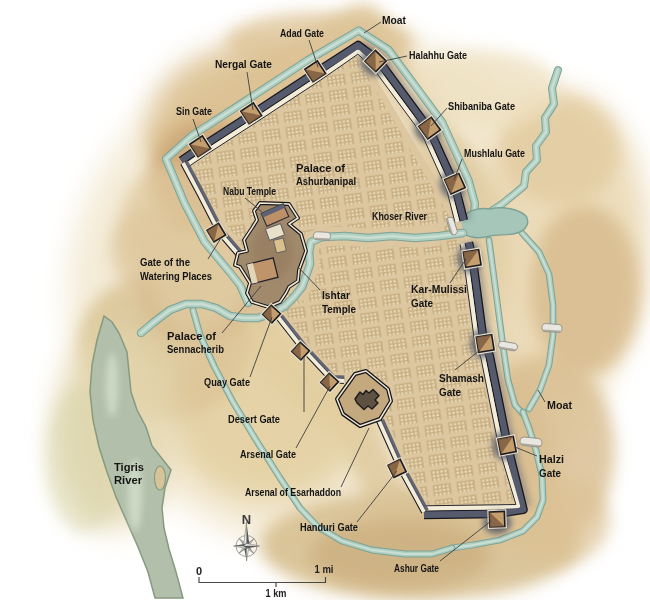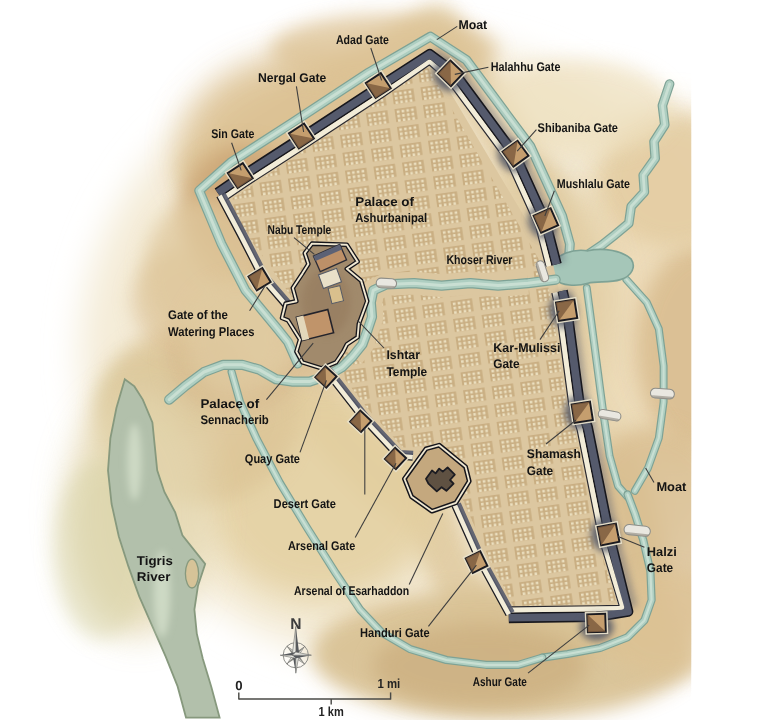--- a/index.html
+++ b/index.html
@@ -1,15 +1,15 @@
 <!DOCTYPE html>
 <html><head><meta charset="utf-8"><title>Nineveh</title>
 <style>
 html,body{margin:0;padding:0;background:#fff;}
-#map{width:576px;height:600px;position:relative;overflow:hidden;}
+#map{width:650px;height:600px;position:relative;overflow:hidden;}
 </style></head>
 <body>
 <div id="map"><svg width="650" height="600" viewBox="0 0 650 600" font-family="Liberation Sans, sans-serif">
       <rect width="650" height="600" fill="#ffffff"></rect>
       <defs>
 <filter id="b3" x="-60%" y="-60%" width="220%" height="220%">
           <feGaussianBlur stdDeviation="3"></feGaussianBlur>
         </filter>
 <filter id="b8" x="-60%" y="-60%" width="220%" height="220%">
           <feGaussianBlur stdDeviation="8"></feGaussianBlur>

